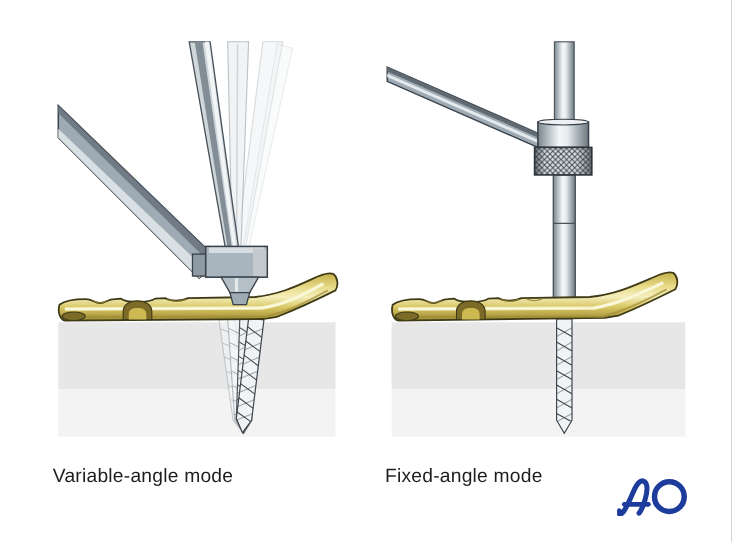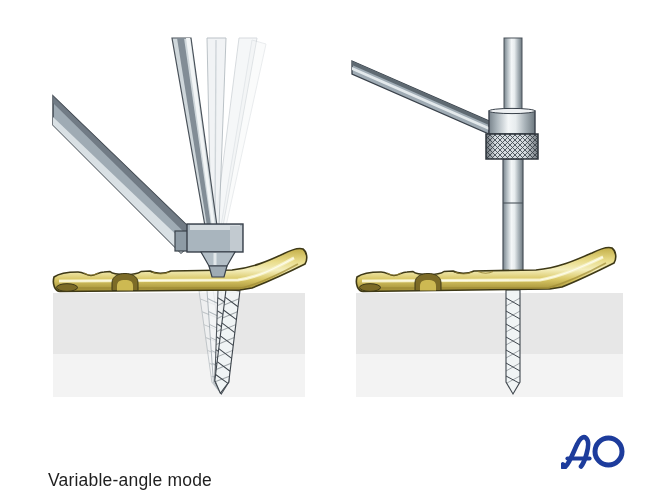--- a/index.html
+++ b/index.html
@@ -7,21 +7,21 @@
     --plate-gold:#e9dc8a; --plate-gold-dark:#9c8931; --plate-outline:#3e3917;
     --metal-gray:#a9b5be; --metal-outline:#39414a;
     --bone-shade:#e7e7e7; --bone-light:#f3f3f3;
   }
   html,body{margin:0;padding:0;}
   body{font-family:"Liberation Sans", sans-serif;background:#888;}
   .stage{position:relative;width:665px;height:493px;background:var(--background);overflow:hidden;}
   .illustration{position:absolute;left:0;top:0;}
   .panel-label{
     position:absolute;top:422px;font-size:17.5px;letter-spacing:.2px;
-    color:var(--label-text);line-height:1.2;margin-top:48px;
+    color:var(--label-text);line-height:1.2;
   }
   .panel-label.left{left:48px;}
   .panel-label.right{left:350px;}
   .ao-logo{position:absolute;left:561px;top:429px;}
   .ao-stroke{stroke:var(--ao-blue);fill:none;stroke-linecap:round;stroke-linejoin:round;}
   
   .metal{fill:var(--metal-gray);stroke:var(--metal-outline);stroke-width:1.4;}
   .plate-body{fill:url(#plateGrad);stroke:var(--plate-outline);stroke-width:1.6;stroke-linejoin:round;}
   .plate-hole{fill:#7c6b27;stroke:var(--plate-outline);stroke-width:1;}
   .plate-hole-inner{fill:#cdb952;stroke:none;}
@@ -173,20 +173,21 @@
       <g>
         <rect x="489" y="111" width="46" height="23" fill="url(#cyl)" stroke="#39414a" stroke-width="1.4"></rect>
         <ellipse cx="512" cy="111" rx="23" ry="2.6" fill="#eef1f3" stroke="#39414a" stroke-width="1"></ellipse>
         <rect x="486" y="134" width="52" height="25" fill="url(#knurl)" stroke="#2f363c" stroke-width="1.5"></rect>
         <rect x="486" y="134" width="52" height="25" fill="url(#edgeShade)"></rect>
       </g>
     </g>
   </svg>
 
   <div class="panel-label left">Variable-angle mode</div>
+  <div class="panel-label right">Fixed-angle mode</div>
 
   <svg class="ao-logo" width="66" height="40" viewBox="0 0 66 40">
     <title>AO</title>
     <path class="ao-stroke" stroke-width="4.6" d="M2,35.5 C0.5,38 2.5,39.5 4.5,37.5 C8.5,34 12,24 16,15.5 C18.5,10 22,6.5 25,9 C28,11.5 27.5,18 25.5,25 C24,30.5 22,35 20,37.5"></path>
     <path class="ao-stroke" stroke-width="4.2" d="M6.5,29.5 L28.5,29.5"></path>
     <circle class="ao-stroke" stroke-width="5" cx="47.5" cy="22.5" r="13.5"></circle>
   </svg>
 
 </div>
 

